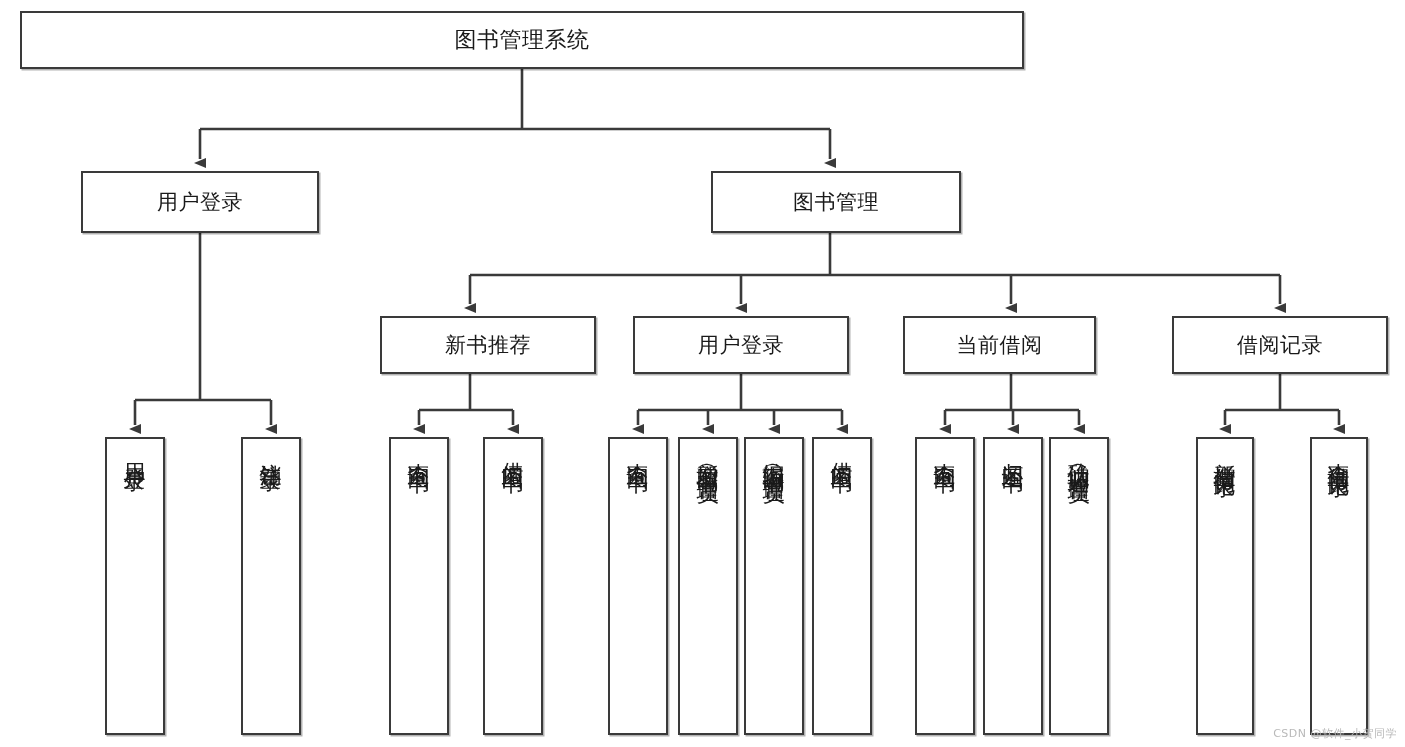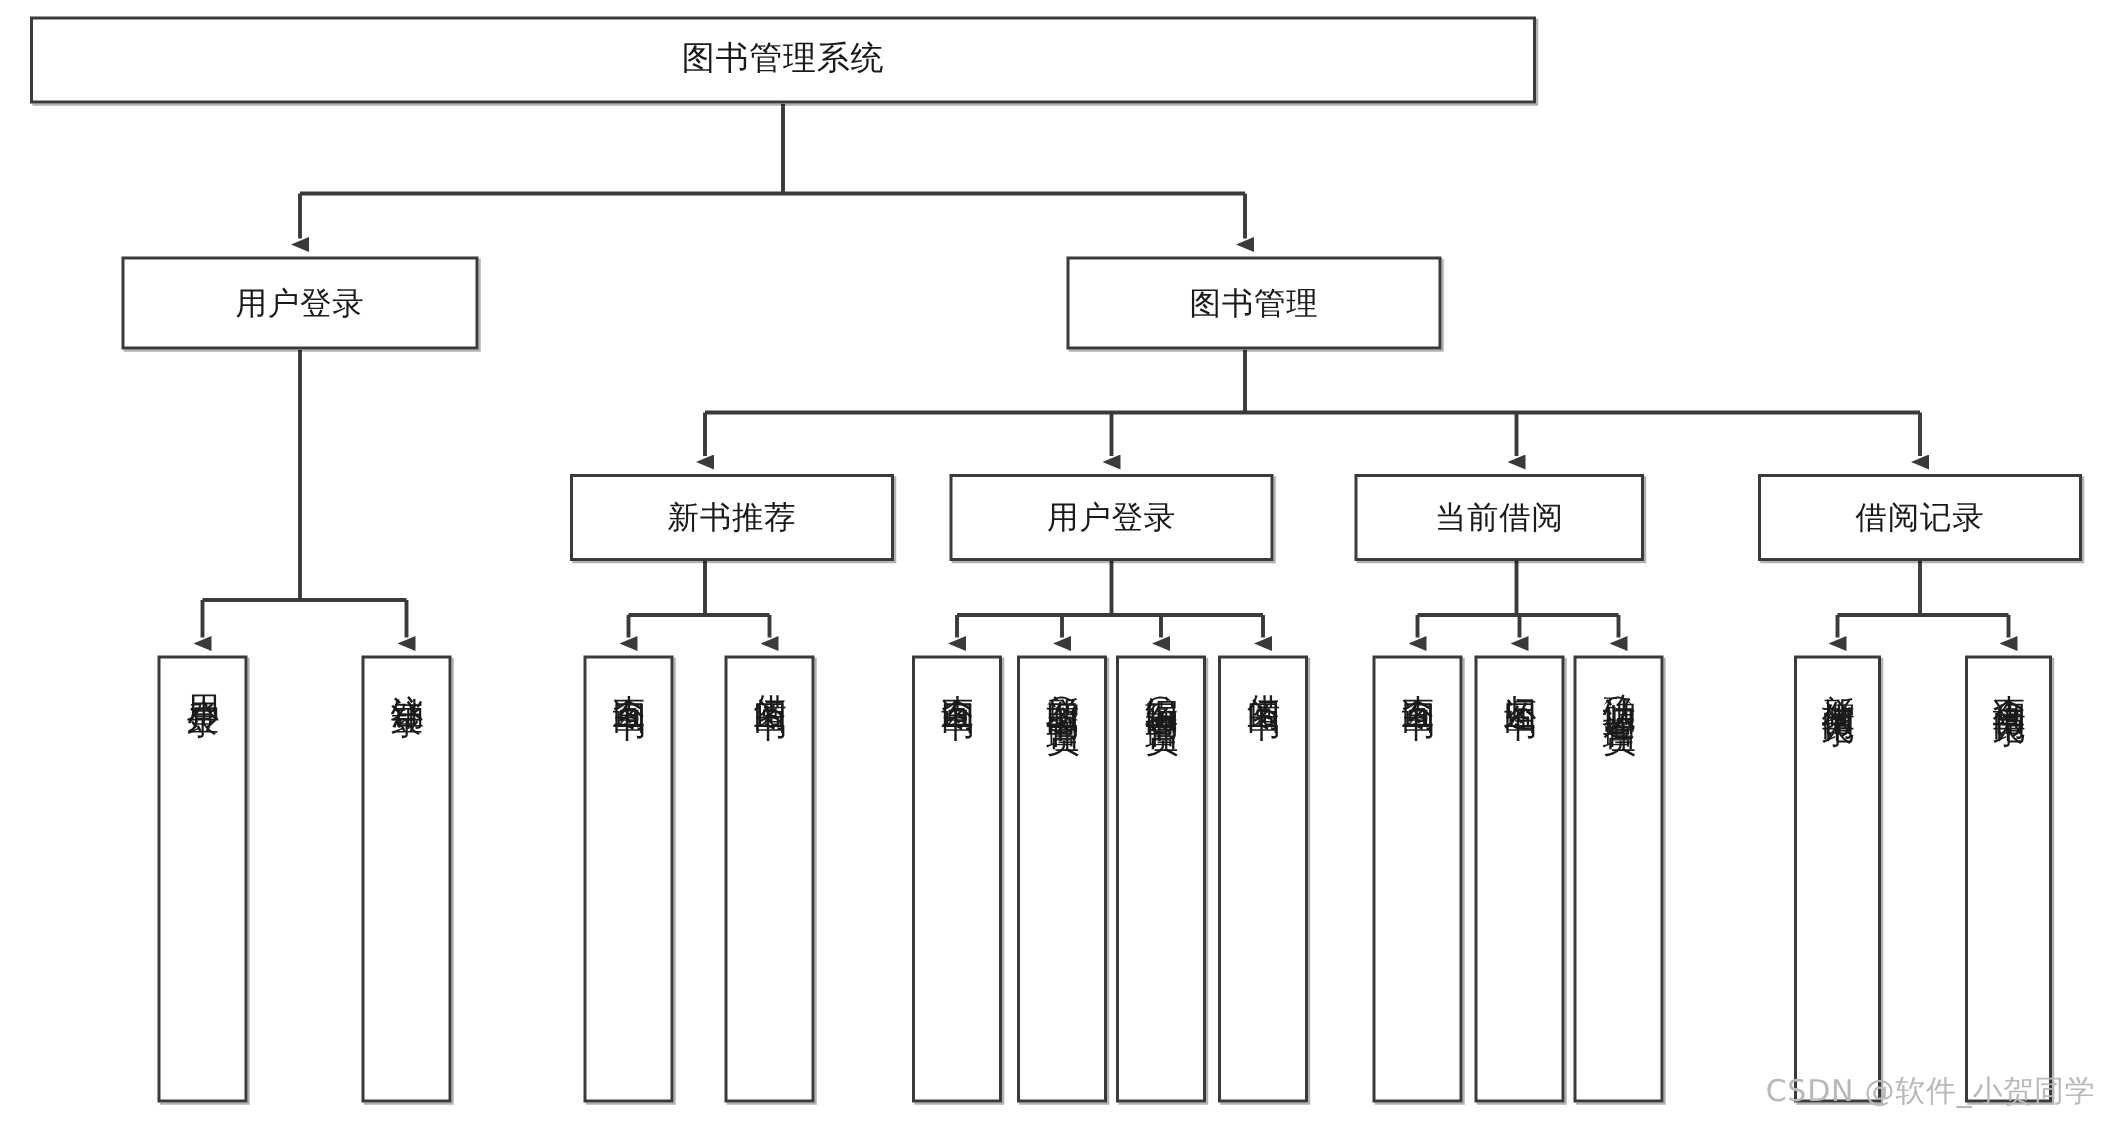--- a/index.html
+++ b/index.html
@@ -62,21 +62,21 @@
     text-orientation: upright;
     font-size: 22px;
     line-height: 1.05;
     letter-spacing: 3px;
     white-space: nowrap;
   }
   .watermark {
     position: absolute;
     right: 8px;
     bottom: 6px;
-    font-size: 20px;
+    font-size: 11px;
     color: #b9b9b9;
     white-space: nowrap;
     letter-spacing: 0.5px;
   }
 </style>
 </head>
 <body>
 
 <div id="canvas">
 

